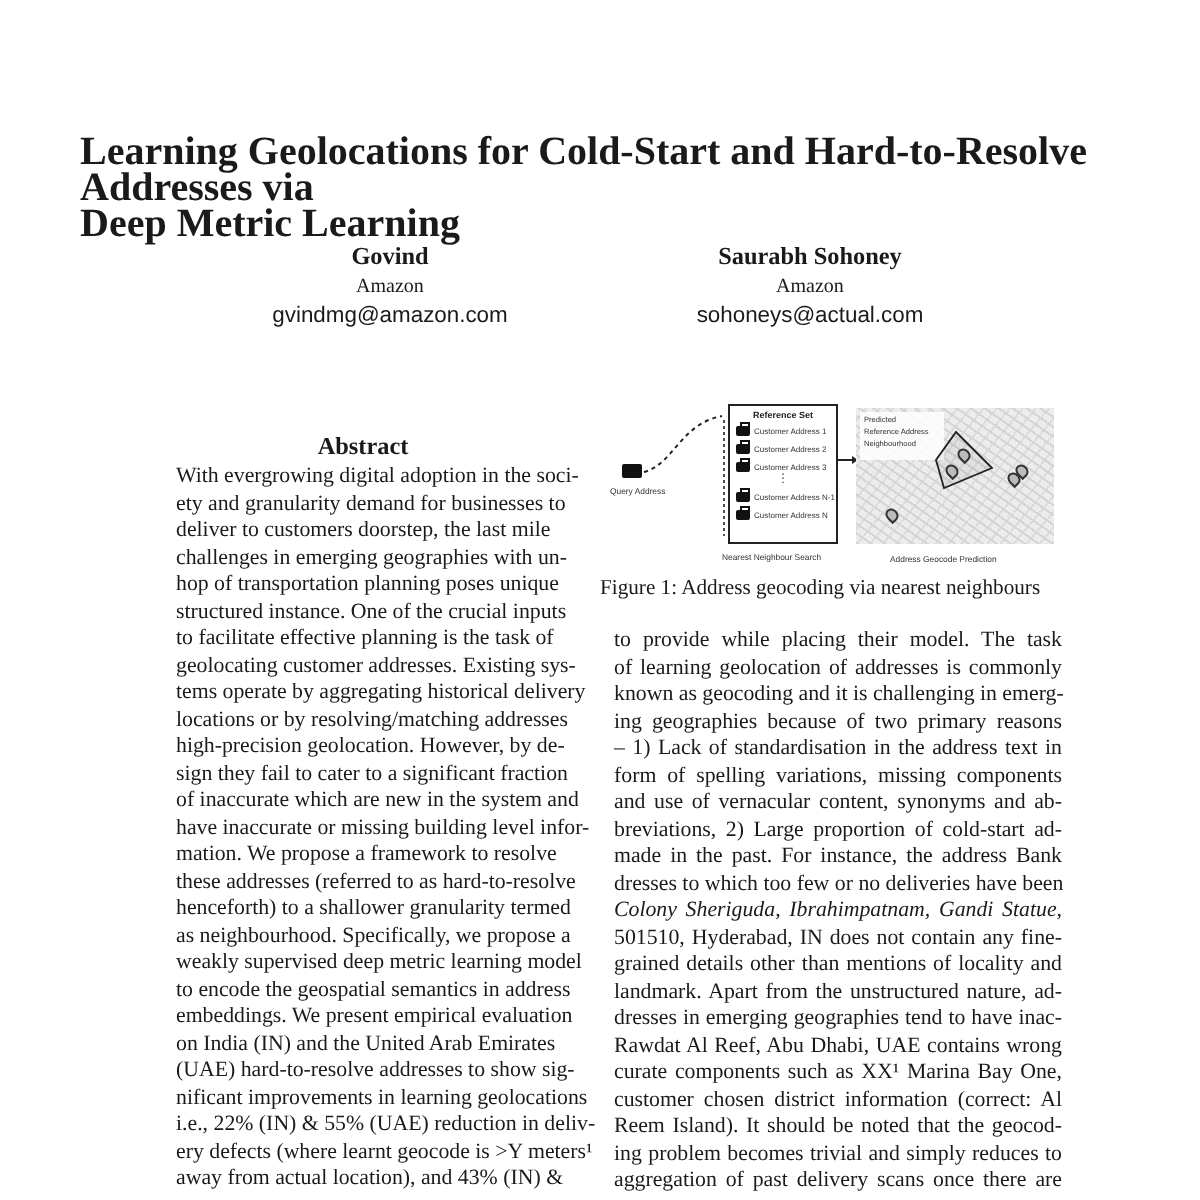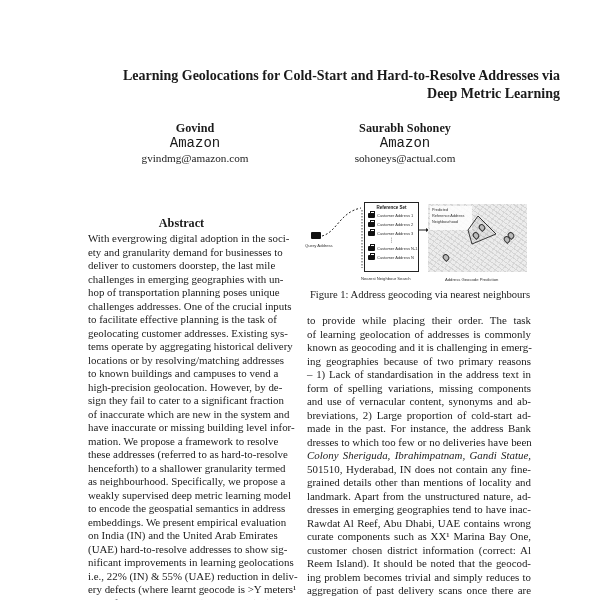--- a/index.html
+++ b/index.html
@@ -1,32 +1,32 @@
 <!DOCTYPE html>
 <html><head>
 <meta charset="utf-8">
 <style>
   html, body { margin:0; padding:0; background:#ffffff; }
   body { width:600px; height:600px; position:relative; overflow:hidden;
          font-family:"Liberation Serif","DejaVu Serif",serif; color:#1a1a1a; }
-  .title { position:absolute; left:40px; width:520px; top:67px; text-align:right;
-           font-weight:bold; font-size:14px; line-height:18px; }
+  .title { position:absolute; left:40px; width:520px; top:67px; text-align:left;
+           font-weight:bold; font-size:20px; line-height:18px; }
   .author { position:absolute; top:121px; width:200px; text-align:center; }
   .author .name { font-weight:bold; font-size:12.2px; line-height:15px; }
-  .author .aff { font-size:14px; line-height:15px;font-family:Liberation Mono, monospace; }
-  .author .mail { font-family:Liberation Serif, serif; font-size:11.2px; line-height:15px; }
+  .author .aff { font-size:10px; line-height:15px; }
+  .author .mail { font-family:Liberation Sans, sans-serif; font-size:11.2px; line-height:15px; }
   #author-1 { left:95px; }
   #author-2 { left:305px; }
   .abs-head { position:absolute; left:88px; width:187px; top:205px; text-align:center;
               font-weight:bold; font-size:12.2px; line-height:15px;margin-top:11px; }
   .col { position:absolute; font-size:10.9px; line-height:13.5px; }
   .col .ln { display:block; white-space:nowrap; text-align:justify; text-align-last:justify; height:13.5px; }
   #abstract-body { left:88px; width:187px; top:232px; }
   #right-body { left:307px; width:224px; top:314px; }
-  .caption { position:absolute; left:300px; width:240px; top:289px; text-align:center; font-size:10.6px; }
+  .caption { position:absolute; left:300px; width:240px; top:289px; text-align:left; font-size:10.6px; }
   .fig { position:absolute; left:305px; top:198px; width:230px; height:88px; }
   .refbox { position:absolute; left:59px; top:4px; width:53px; height:68px; border:1.2px solid #222; background:#fff; }
   .refbox .hdr { font-family:"Liberation Sans",sans-serif; font-size:4.5px; text-align:center; margin-top:2px; font-weight:bold; }
   .refrow { display:flex; align-items:center; margin:2px 0 0 3px; height:7px; }
   .bag { width:7px; height:5px; background:#111; border-radius:1px; position:relative; margin-right:2px; }
   .bag:before { content:""; position:absolute; left:2px; top:-2px; width:3px; height:2px; border:0.8px solid #111; border-bottom:none; }
   .refrow .t { font-family:"Liberation Sans",sans-serif; font-size:4px; color:#333; }
   .dots { text-align:center; font-size:6px; line-height:6px; color:#333; }
   .qbag { position:absolute; left:6px; top:34px; width:10px; height:7px; background:#111; border-radius:1px; }
   .qlabel { position:absolute; left:0px; top:45px; font-family:"Liberation Sans",sans-serif; font-size:4.2px; color:#333; }
@@ -60,26 +60,25 @@
 </div>
 
 <div class="abs-head">Abstract</div>
 
 <div class="col" id="abstract-body">
   <span class="ln">With evergrowing digital adoption in the soci-</span>
   <span class="ln">ety and granularity demand for businesses to</span>
   <span class="ln">deliver to customers doorstep, the last mile</span>
   <span class="ln">challenges in emerging geographies with un-</span>
   <span class="ln">hop of transportation planning poses unique</span>
-  <span class="ln">challenges addresses. One of the crucial inputs</span>
+  <span class="ln">structured instance. One of the crucial inputs</span>
   <span class="ln">to facilitate effective planning is the task of</span>
   <span class="ln">geolocating customer addresses. Existing sys-</span>
   <span class="ln">tems operate by aggregating historical delivery</span>
   <span class="ln">locations or by resolving/matching addresses</span>
-  <span class="ln">to known buildings and campuses to vend a</span>
   <span class="ln">high-precision geolocation. However, by de-</span>
   <span class="ln">sign they fail to cater to a significant fraction</span>
   <span class="ln">of inaccurate which are new in the system and</span>
   <span class="ln">have inaccurate or missing building level infor-</span>
   <span class="ln">mation. We propose a framework to resolve</span>
   <span class="ln">these addresses (referred to as hard-to-resolve</span>
   <span class="ln">henceforth) to a shallower granularity termed</span>
   <span class="ln">as neighbourhood. Specifically, we propose a</span>
   <span class="ln">weakly supervised deep metric learning model</span>
   <span class="ln">to encode the geospatial semantics in address</span>
@@ -141,21 +140,21 @@
     <span class="pin" style="left:76px;top:32px;"></span>
     <span class="pin" style="left:80px;top:28px;"></span>
     <span class="pin" style="left:15px;top:50px;"></span>
   </div>
   <div class="sublabel" style="left:140px;top:79px;">Address Geocode Prediction</div>
 </div>
 
 <div class="caption">Figure 1: Address geocoding via nearest neighbours</div>
 
 <div class="col" id="right-body">
-  <span class="ln">to provide while placing their order.  The task</span>
+  <span class="ln">to provide while placing their model.  The task</span>
   <span class="ln">of learning geolocation of addresses is commonly</span>
   <span class="ln">known as geocoding and it is challenging in emerg-</span>
   <span class="ln">ing geographies because of two primary reasons</span>
   <span class="ln">– 1) Lack of standardisation in the address text in</span>
   <span class="ln">form of spelling variations, missing components</span>
   <span class="ln">and use of vernacular content, synonyms and ab-</span>
   <span class="ln">breviations, 2) Large proportion of cold-start ad-</span>
   <span class="ln">made in the past. For instance, the address Bank</span>
   <span class="ln">dresses to which too few or no deliveries have been</span>
   <span class="ln" style="font-style:italic">Colony Sheriguda, Ibrahimpatnam, Gandi Statue,</span>

